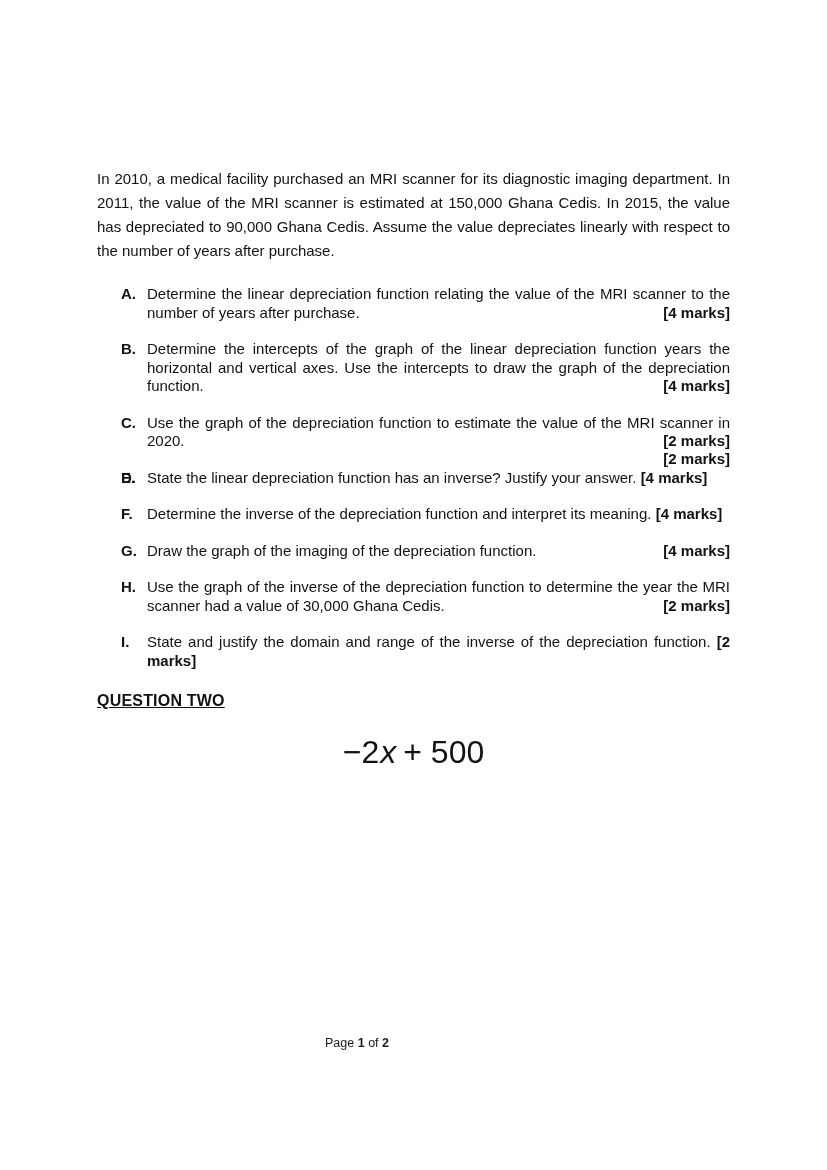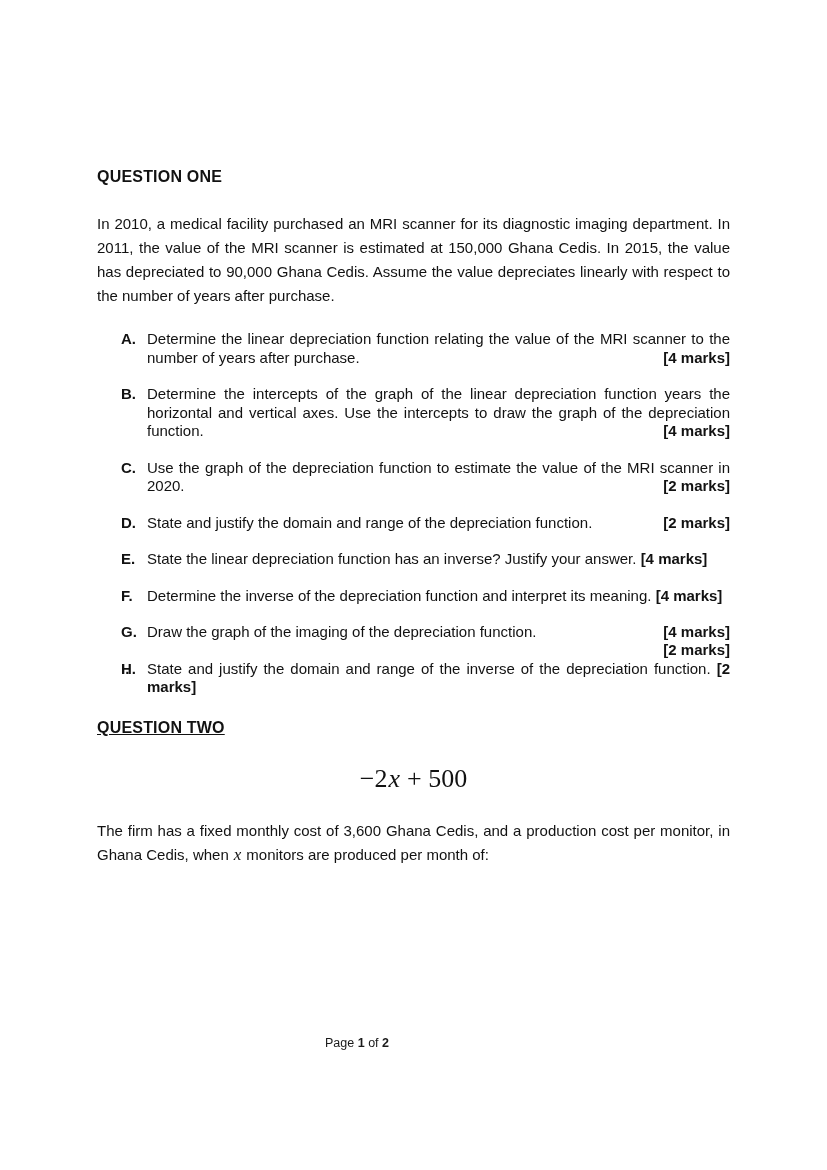--- a/index.html
+++ b/index.html
@@ -61,22 +61,22 @@
     font-weight: bold;
   }
   .mvar {
     font-family: "Liberation Serif", "DejaVu Serif", serif;
     font-style: italic;
     font-size: 17px;
     margin: 0 5px;
   }
   .formula {
     text-align: center;
-    font-family: Liberation Serif, serif;
-    font-size: 26px;
+    font-family: Liberation Sans, sans-serif;
+    font-size: 32px;
     line-height: 32px;
     margin: 24px 0 24px 0;
   }
   .formula .f-var {
     font-style: italic;
     margin: 0 1px;
   }
   .formula .f-suffix { margin-left: 6px; }
   .footer {
     position: absolute;
@@ -88,21 +88,20 @@
     color: #1a1a1a;
   }
   .footer b { font-weight: bold; }
   .footer span { display: inline; }
 </style>
 </head>
 <body>
 
 <div class="page">
 
-  <h1 class="q-title">QUESTION ONE</h1>
 
   <p class="para">In 2010, a medical facility purchased an MRI scanner for its diagnostic imaging department. In 2011, the value of the MRI scanner is estimated at 150,000 Ghana Cedis. In 2015, the value has depreciated to 90,000 Ghana Cedis. Assume the value depreciates linearly with respect to the number of years after purchase.</p>
 
   <div class="item">
     <span class="item-label">A.</span>
     <span>Determine the linear depreciation function relating the value of the MRI scanner to the number of years after purchase.</span>
     <span class="marks-right">[4 marks]</span>
   </div>
 
   <div class="item">
@@ -112,21 +111,20 @@
   </div>
 
   <div class="item">
     <span class="item-label">C.</span>
     <span>Use the graph of the depreciation function to estimate the value of the MRI scanner in 2020.</span>
     <span class="marks-right">[2 marks]</span>
   </div>
 
   <div class="item">
     <span class="item-label">D.</span>
-    <span>State and justify the domain and range of the depreciation function.</span>
     <span class="marks-right">[2 marks]</span>
   </div>
 
   <div class="item">
     <span class="item-label">E.</span>
     <span>State the linear depreciation function has an inverse? Justify your answer.</span>
     <span class="marks-inline">[4 marks]</span>
   </div>
 
   <div class="item">
@@ -136,37 +134,37 @@
   </div>
 
   <div class="item">
     <span class="item-label">G.</span>
     <span>Draw the graph of the imaging of the depreciation function.</span>
     <span class="marks-right">[4 marks]</span>
   </div>
 
   <div class="item">
     <span class="item-label">H.</span>
+    <span>Use the graph of the inverse of the depreciation function to determine the year the MRI scanner had a value of 30,000 Ghana Cedis.</span>
     <span class="marks-right">[2 marks]</span>
   </div>
 
   <div class="item">
     <span class="item-label">I.</span>
     <span>State and justify the domain and range of the inverse of the depreciation function.</span>
     <span class="marks-inline">[2 marks]</span>
   </div>
 
   <h1 class="q-title two">QUESTION TWO</h1>
 
 
   <div class="formula">
     <span class="f-prefix">−2</span><span class="f-var">x</span><span class="f-suffix">+ 500</span>
   </div>
 
-  <p class="para"><span>The firm has a fixed monthly cost of 3,600 Ghana Cedis, and a production cost per monitor, in Ghana Cedis, when</span><span class="mvar">x</span><span>monitors are produced per month of:</span></p>
 
 </div>
 
 <div class="footer">
   <span>Page</span>
   <b>1</b>
   <span>of</span>
   <b>2</b>
 </div>
 

